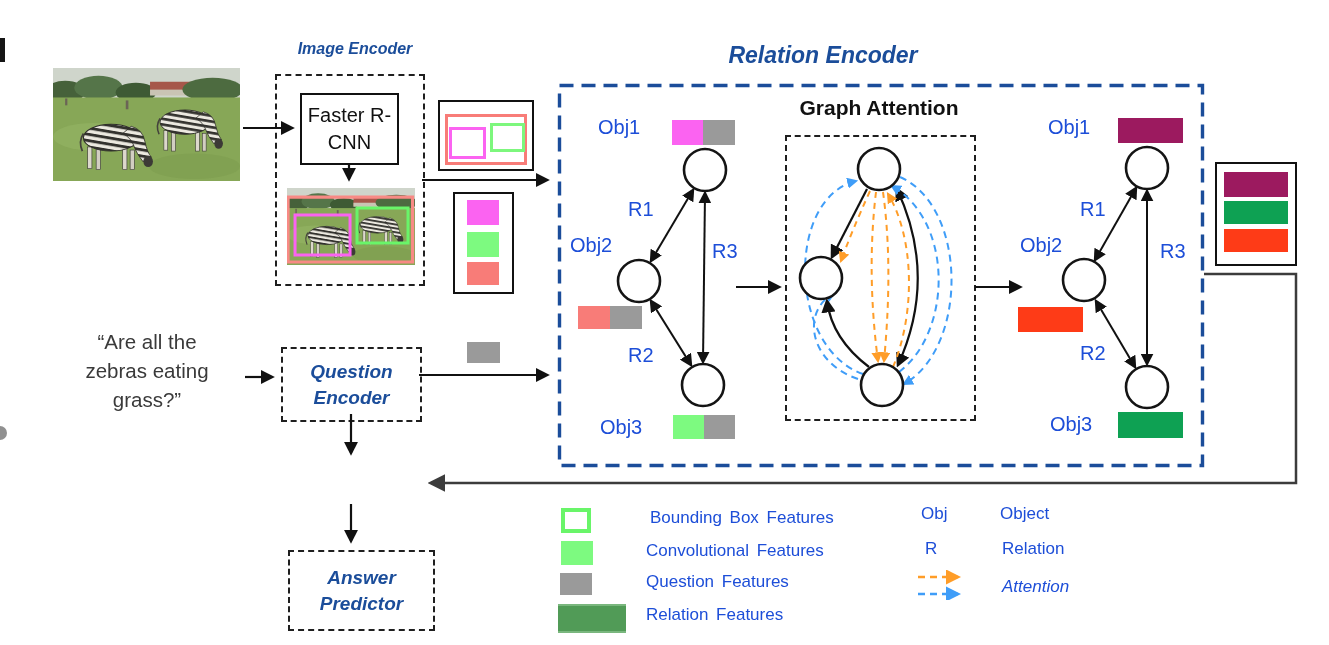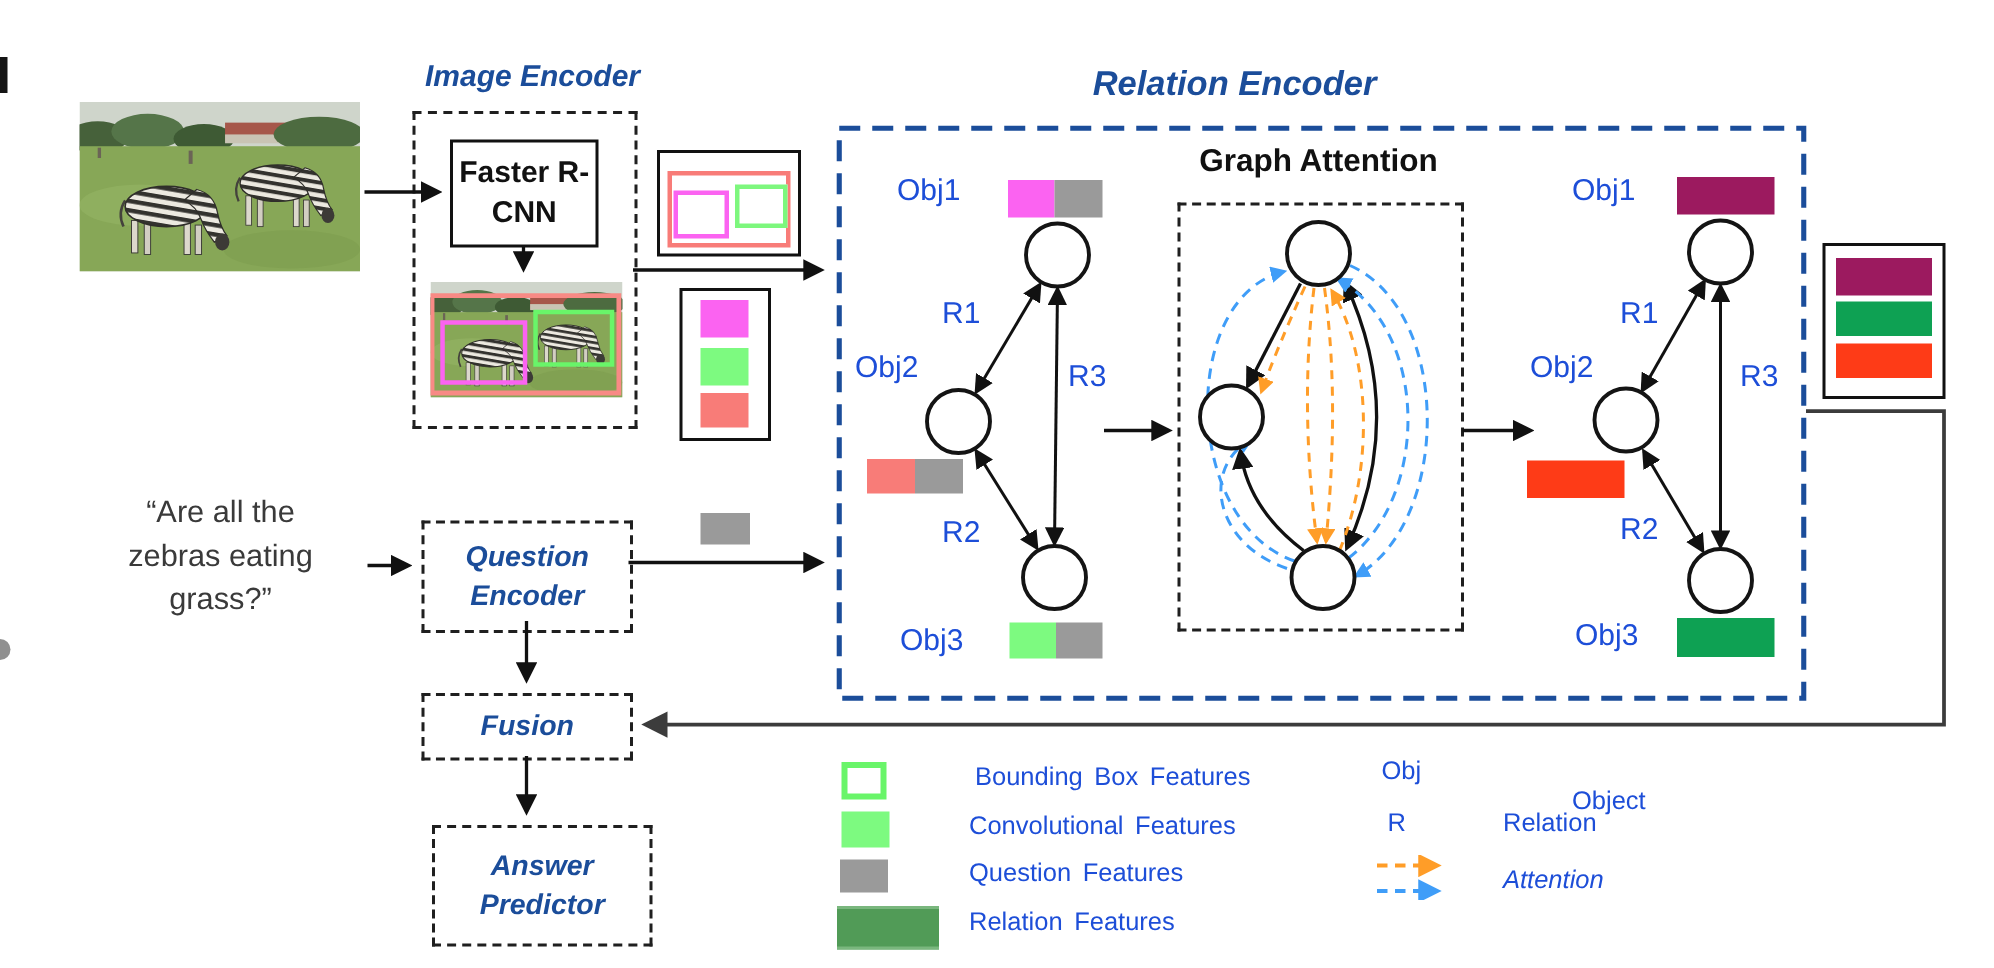--- a/index.html
+++ b/index.html
@@ -62,23 +62,23 @@
 
   <div class="abs" style="left:0;top:38px;width:5px;height:24px;background:#151515;"></div>
   <div class="abs" style="left:-7px;top:426px;width:14px;height:14px;border-radius:50%;background:#909090;"></div>
 
   <div class="abs" style="left:53px;top:68px;width:187px;height:113px;">
     <svg viewBox="0 0 185 115" width="187" height="113" preserveAspectRatio="none">
         <use href="#zscene"></use>
       </svg>
   </div>
 
-  <div class="abs title" style="left:265px;top:40px;width:180px;font-size:20px;">Image Encoder</div>
+  <div class="abs title" style="left:265px;top:40px;width:180px;font-size:16px;">Image Encoder</div>
   <div class="dashbox" style="left:275px;top:74px;width:146px;height:208px;"></div>
-  <div class="abs" style="left:300px;top:93px;width:95px;height:68px;border:2.5px solid #111;background:#fff;display:flex;align-items:center;justify-content:center;text-align:center;font-size:20px;color:#111;line-height:1.35;font-weight:bold;">Faster R-CNN</div>
+  <div class="abs" style="left:300px;top:93px;width:95px;height:68px;border:2.5px solid #111;background:#fff;display:flex;align-items:center;justify-content:center;text-align:center;font-size:20px;color:#111;line-height:1.35;">Faster R-CNN</div>
 
   <div class="abs" style="left:287px;top:188px;width:128px;height:77px;">
     <svg viewBox="0 0 185 115" width="128" height="77" preserveAspectRatio="none">
       <use href="#zscene"></use>
       <rect x="1.5" y="13.5" width="180" height="97" fill="none" stroke="#f88a85" stroke-width="3.2" vector-effect="non-scaling-stroke"></rect>
       <rect x="11.6" y="40.3" width="79.5" height="59.7" fill="none" stroke="#fb63f1" stroke-width="3" vector-effect="non-scaling-stroke"></rect>
       <rect x="101.2" y="29.9" width="73.7" height="52.3" fill="none" stroke="#69f569" stroke-width="3" vector-effect="non-scaling-stroke"></rect>
     </svg>
   </div>
 
@@ -125,34 +125,33 @@
     <div class="sw sw-maroon" style="left:7px;top:8px;width:64px;height:25px;"></div>
     <div class="sw sw-green" style="left:7px;top:37px;width:64px;height:23px;"></div>
     <div class="sw sw-ored" style="left:7px;top:65px;width:64px;height:23px;"></div>
   </div>
 
   <div class="abs" style="left:52px;top:327px;width:190px;text-align:center;font-size:20.5px;color:#3a3a3a;line-height:1.42;white-space:pre-line;">“Are all the
 zebras eating
 grass?”</div>
   <div class="dashbox bluemod" style="left:281px;top:347px;width:137px;height:71px;">Question Encoder</div>
   <div class="sw sw-gray" style="left:467px;top:342px;width:33px;height:21px;"></div>
-  <div class="dashbox bluemod" style="left:281px;top:462px;width:137px;height:41px;">Fusion</div>
   <div class="dashbox bluemod" style="left:288px;top:550px;width:143px;height:77px;">Answer Predictor</div>
 
   <div class="abs" style="left:561px;top:508px;width:22px;height:17px;background:#fff;border:4px solid #69f569;"></div>
   <div class="legend-label" style="left:650px;top:508px;">Bounding Box Features</div>
   <div class="sw sw-lgreen" style="left:561px;top:541px;width:32px;height:24px;"></div>
   <div class="legend-label" style="left:646px;top:541px;">Convolutional Features</div>
   <div class="sw sw-gray" style="left:560px;top:573px;width:32px;height:22px;"></div>
   <div class="legend-label" style="left:646px;top:572px;">Question Features</div>
   <div class="sw sw-relgreen" style="left:558px;top:604px;width:68px;height:25px;border-top:2px solid #7ab77e;border-bottom:2px solid #7ab77e;"></div>
   <div class="legend-label" style="left:646px;top:605px;">Relation Features</div>
 
   <div class="legend-label" style="left:921px;top:504px;">Obj</div>
-  <div class="legend-label" style="left:1000px;top:524px;margin-left:48px;">Object</div>
+  <div class="legend-label" style="left:1000px;top:504px;">Object</div>
   <div class="legend-label" style="left:925px;top:539px;">R</div>
   <div class="legend-label" style="left:1002px;top:539px;">Relation</div>
   <div class="abs" style="left:916px;top:570px;">
     <svg width="52" height="30">
       <defs>
         <marker id="lao" viewBox="0 0 10 10" refX="8" refY="5" markerWidth="6" markerHeight="6" orient="auto">
             <path d="M0,0 L10,5 L0,10 z" fill="#ff9d28"></path>
           </marker>
         <marker id="lab" viewBox="0 0 10 10" refX="8" refY="5" markerWidth="6" markerHeight="6" orient="auto">
             <path d="M0,0 L10,5 L0,10 z" fill="#3f9df8"></path>

